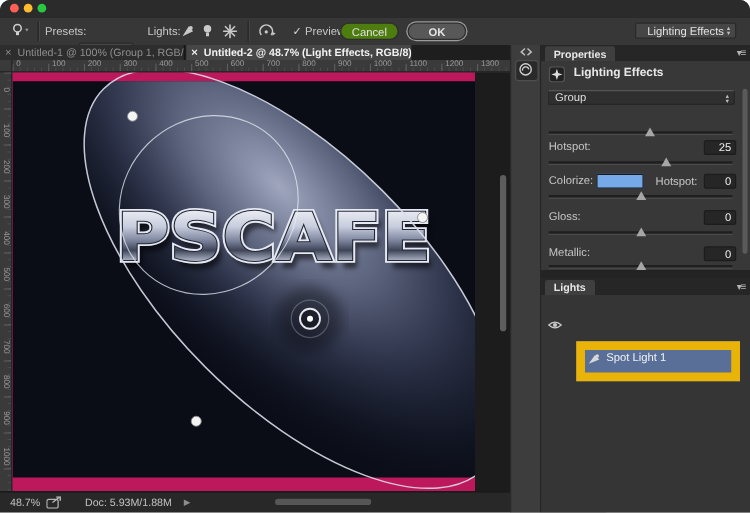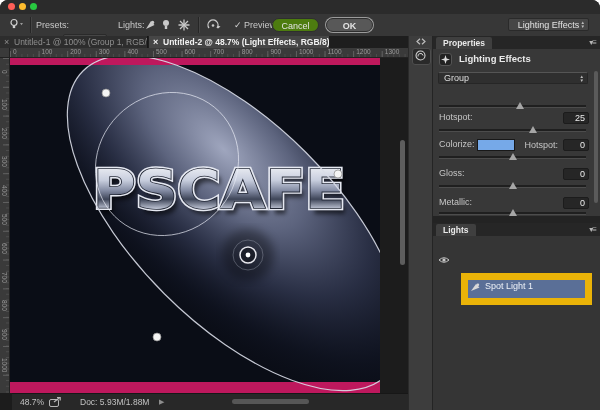--- a/index.html
+++ b/index.html
@@ -37,21 +37,21 @@
   .ruler-v{position:absolute;left:0;top:58px;width:10px;height:335px;background:#3a3a3a;border-right:1px solid #222;box-sizing:border-box;
      background-image:linear-gradient(180deg,#606060 0 1px,transparent 1px),linear-gradient(180deg,#4c4c4c 0 1px,transparent 1px);
      background-size:6px 28.8px,3px 5.76px;background-position:right top,right top;background-repeat:repeat-y;}
   .rlabel{position:absolute;top:0;font-size:6.5px;color:#9a9a9a;transform:translateX(1px);}
   .vlabel{writing-mode:vertical-rl;left:0;transform:none;line-height:9px;}
   
   .viewport{position:absolute;left:10px;top:58px;width:370px;height:335px;background:#be185d;overflow:hidden;}
   .vscroll{position:absolute;left:399px;top:58px;width:8px;height:335px;}
   .vscroll .thumb{position:absolute;left:1px;top:82px;width:5px;height:125px;background:#5d5d5d;border-radius:3px;}
   
-  .statusbar{position:absolute;left:0;top:393px;width:485px;height:17px;background:#282828;border-top:1px solid #171717;box-sizing:border-box;margin-left:12px;}
+  .statusbar{position:absolute;left:0;top:393px;width:485px;height:17px;background:#282828;border-top:1px solid #171717;box-sizing:border-box;}
   .statusbar .zoom{position:absolute;left:8px;top:3px;font-size:8.5px;color:#c2c2c2;}
   .statusbar .doc{position:absolute;left:68px;top:3px;font-size:8.5px;color:#c2c2c2;}
   .statusbar .play{position:absolute;left:147px;top:4px;font-size:7px;color:#8d8d8d;}
   .hthumb{position:absolute;left:220px;top:5px;width:77px;height:5px;background:#565656;border-radius:2.5px;}
   
   .dock{position:absolute;left:408px;top:36px;width:25px;height:374px;background:#3d3d3d;border-left:1px solid #2a2a2a;border-right:1px solid #242424;box-sizing:border-box;}
   .dock .expand{position:absolute;left:7px;top:2px;color:#bdbdbd;}
   .ccbox{position:absolute;left:3px;top:12px;width:17px;height:15px;background:#2a2a2a;border:1px solid #4e4e4e;border-radius:3px;}
   
   .rightcol{position:absolute;left:433px;top:36px;width:167px;height:374px;background:#383838;}

